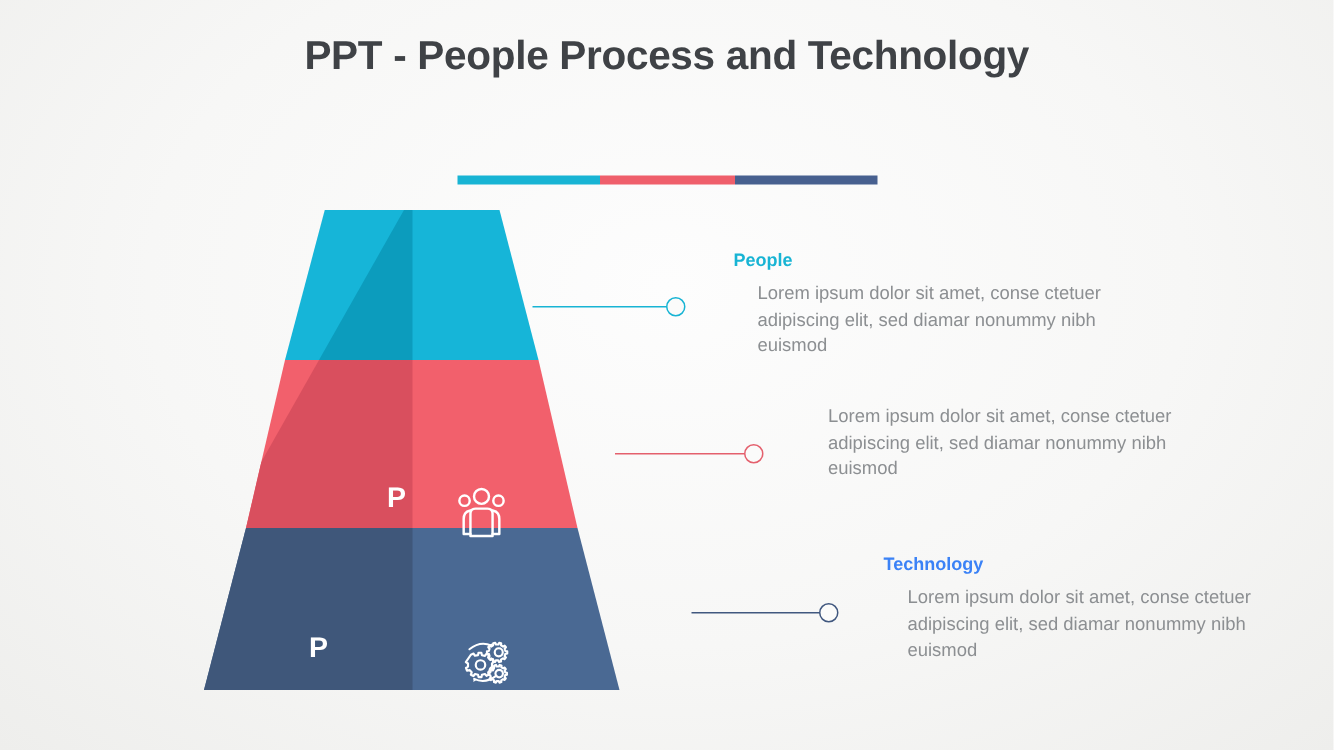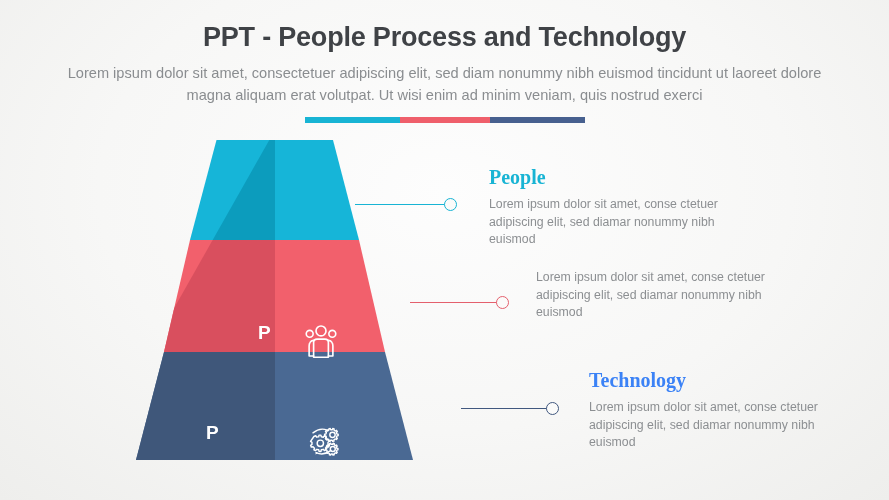--- a/index.html
+++ b/index.html
@@ -110,44 +110,43 @@
 
   .conn-tech .conn-line { left: 461px; top: 408px; width: 87px; border-top-color: #41587f; }
   .conn-tech .conn-dot  { left: 546px; top: 402px; border-color: #41587f; }
 
   
   .info {
     position: absolute;
     width: 250px;
   }
   .info-heading {
-    font-size: 20px;
+    font-size: 12px;
     font-weight: bold;
     margin: 0 0 7px 0;
-    font-family: Liberation Serif, serif;
   }
   .info-body {
     font-size: 12.3px;
     line-height: 17.5px;
     color: #8c8f92;
+    margin-left: 16px;
   }
   .info-people  { left: 489px; top: 166px; }
   .info-people .info-heading { color: #18b4d4; }
   .info-process { left: 536px; top: 269px; }
   .info-process .info-heading { color: #e4606d; }
   .info-tech    { left: 589px; top: 369px; }
   .info-tech .info-heading { color: #3b82f6; }
 </style>
 </head>
 <body>
 
 <div id="slide">
 
   <div class="title">PPT - People Process and Technology</div>
-  <div class="subtitle">Lorem ipsum dolor sit amet, consectetuer adipiscing elit, sed diam nonummy nibh euismod tincidunt ut laoreet dolore magna aliquam erat volutpat. Ut wisi enim ad minim veniam, quis nostrud exerci</div>
 
   <div class="divider">
     <span class="div-a"></span>
     <span class="div-b"></span>
     <span class="div-c"></span>
   </div>
 
   <div id="pyramid-wrap">
     <svg id="pyramid-svg" width="400" height="340" viewBox="0 0 400 340">
       <defs>

